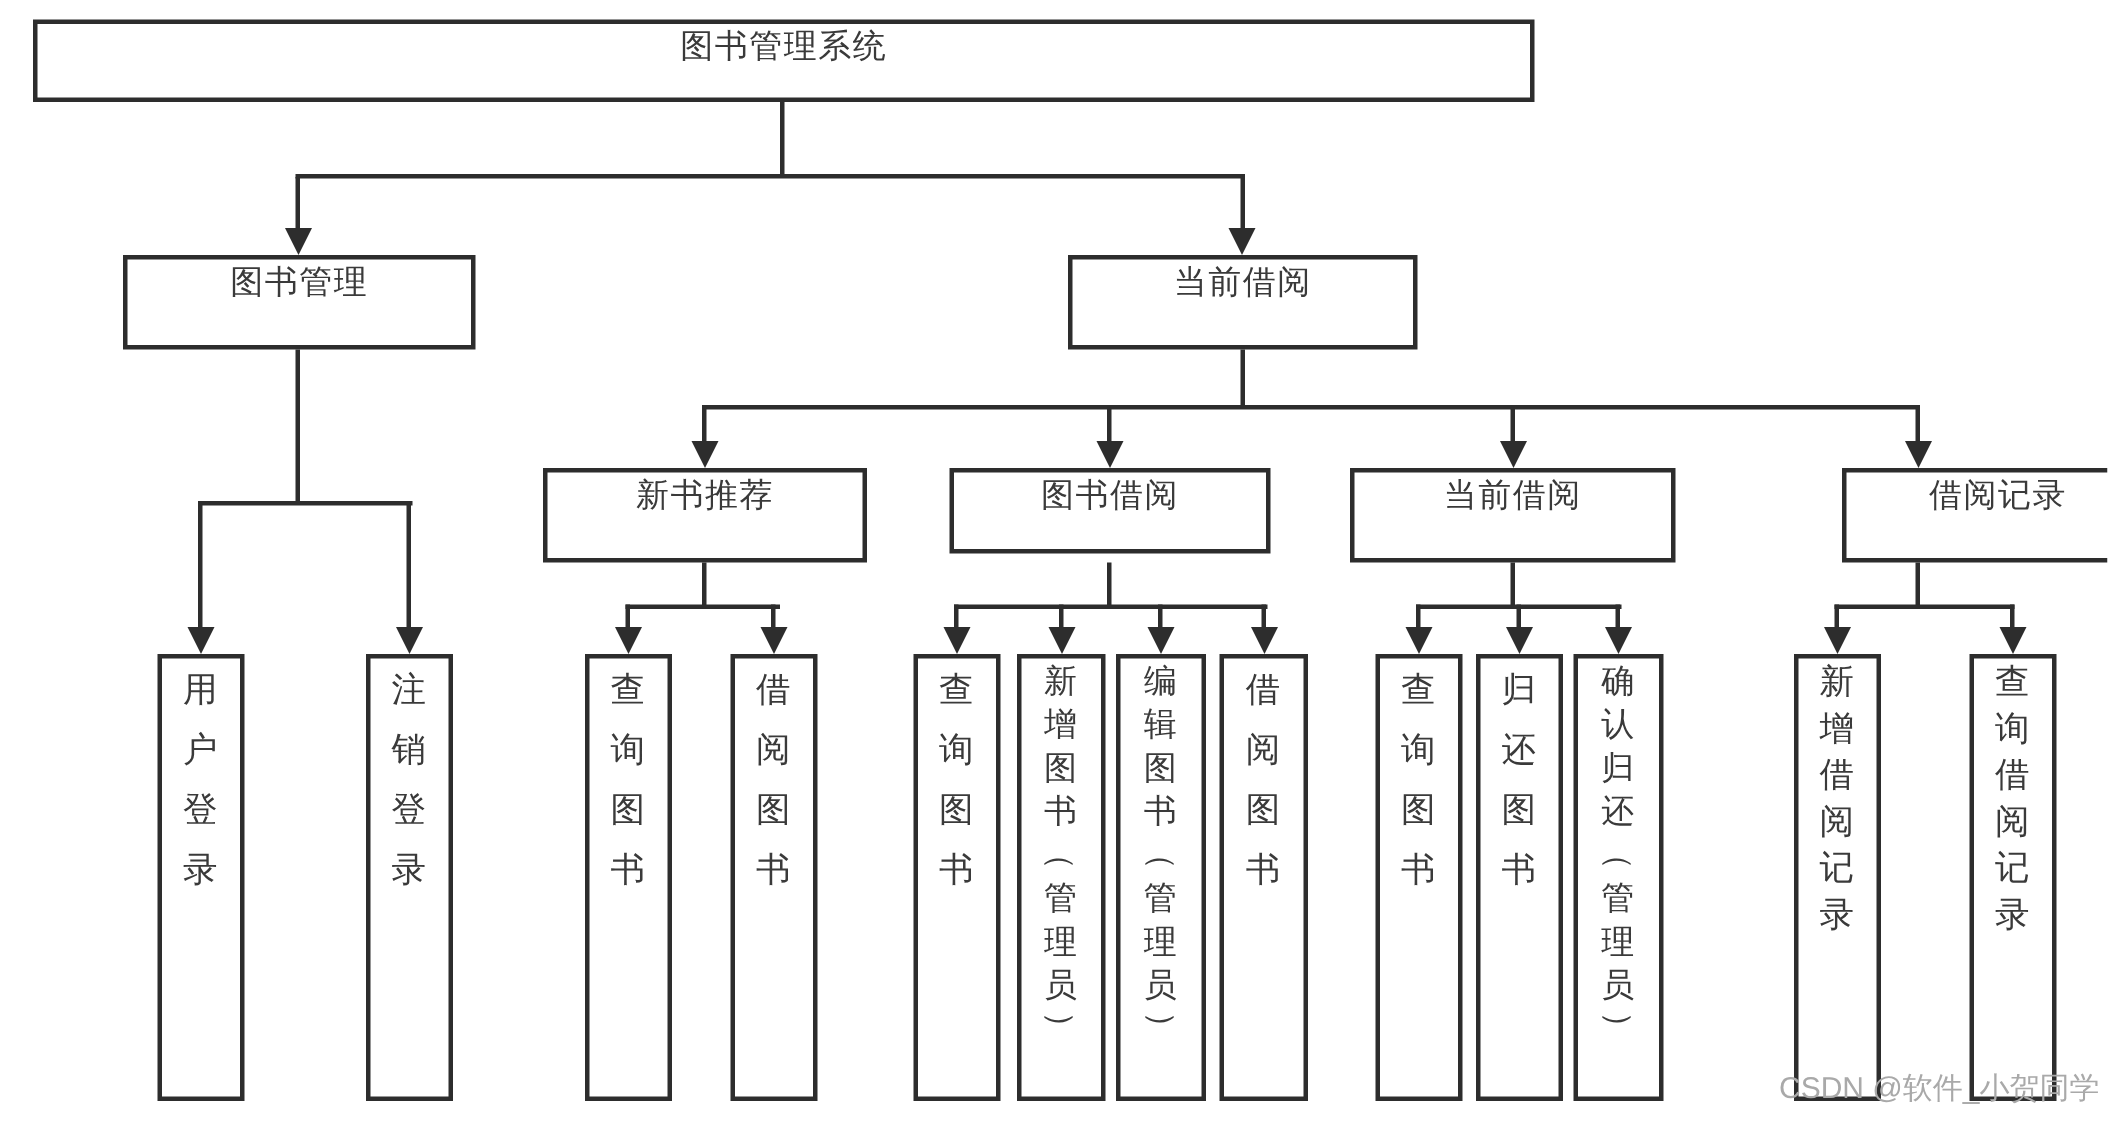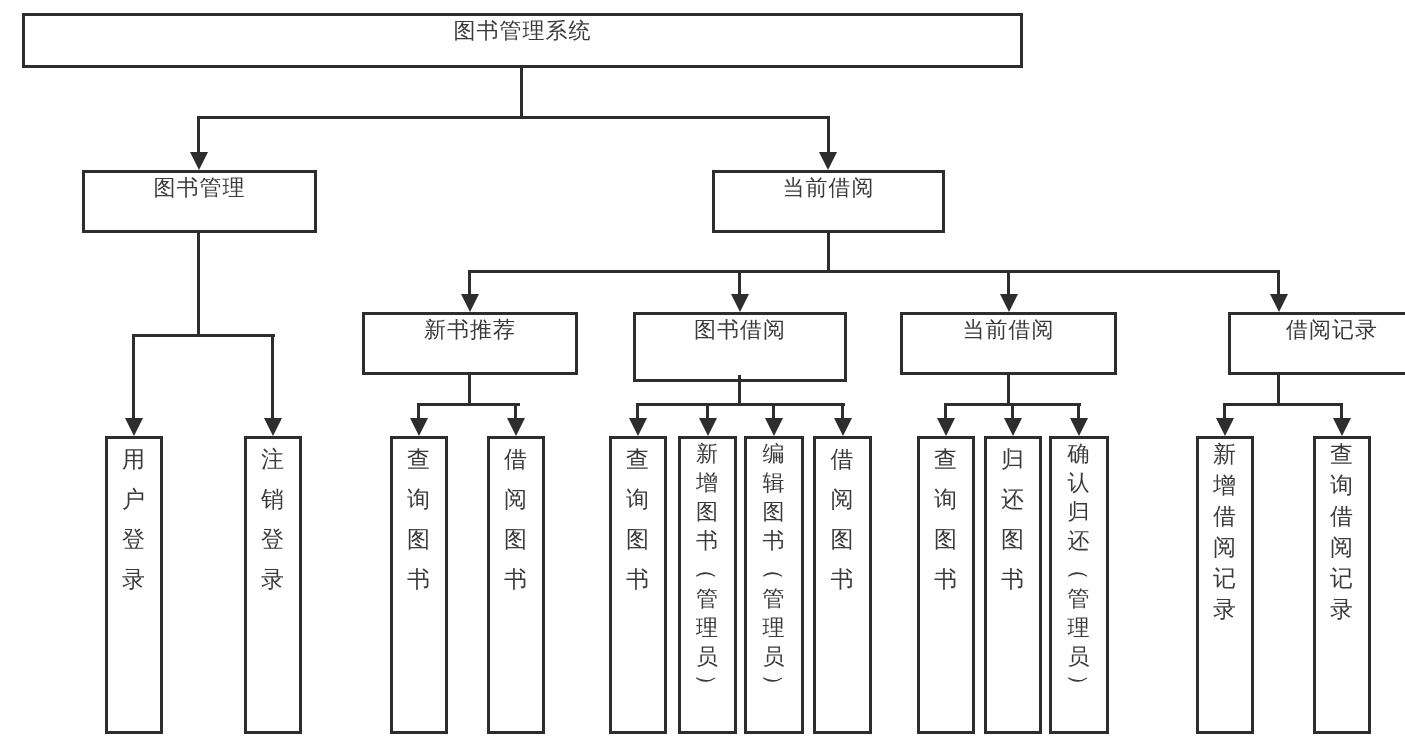--- a/index.html
+++ b/index.html
@@ -94,21 +94,21 @@
   <div class="vline" style="left:738px;top:272px;height:22px"></div>
   <div class="arrow" style="left:731px;top:294px"></div>
   <div class="vline" style="left:1007px;top:272px;height:22px"></div>
   <div class="arrow" style="left:1000px;top:294px"></div>
   <div class="vline" style="left:1277px;top:272px;height:22px"></div>
   <div class="arrow" style="left:1270px;top:294px"></div>
 
   <div class="node" style="left:362px;top:312px;width:216px;height:63px">
     <span>新书推荐</span>
   </div>
-  <div class="node" style="left:633px;top:312px;width:214px;height:70px">
+  <div class="node" style="left:633px;top:312px;width:214px;height:57px">
     <span>图书借阅</span>
   </div>
   <div class="node" style="left:900px;top:312px;width:217px;height:63px">
     <span>当前借阅</span>
   </div>
   <div class="node" style="left:1228px;top:312px;width:208px;height:63px">
     <span>借阅记录</span>
   </div>
 
   <div class="vline" style="left:468px;top:375px;height:30px"></div>
@@ -266,14 +266,15 @@
     <span class="vtext">
         <span>查</span>
         <span>询</span>
         <span>借</span>
         <span>阅</span>
         <span>记</span>
         <span>录</span>
       </span>
   </div>
 
+  <div class="watermark">CSDN @软件_小贺同学</div>
 
 </div>
 
 </body></html>

